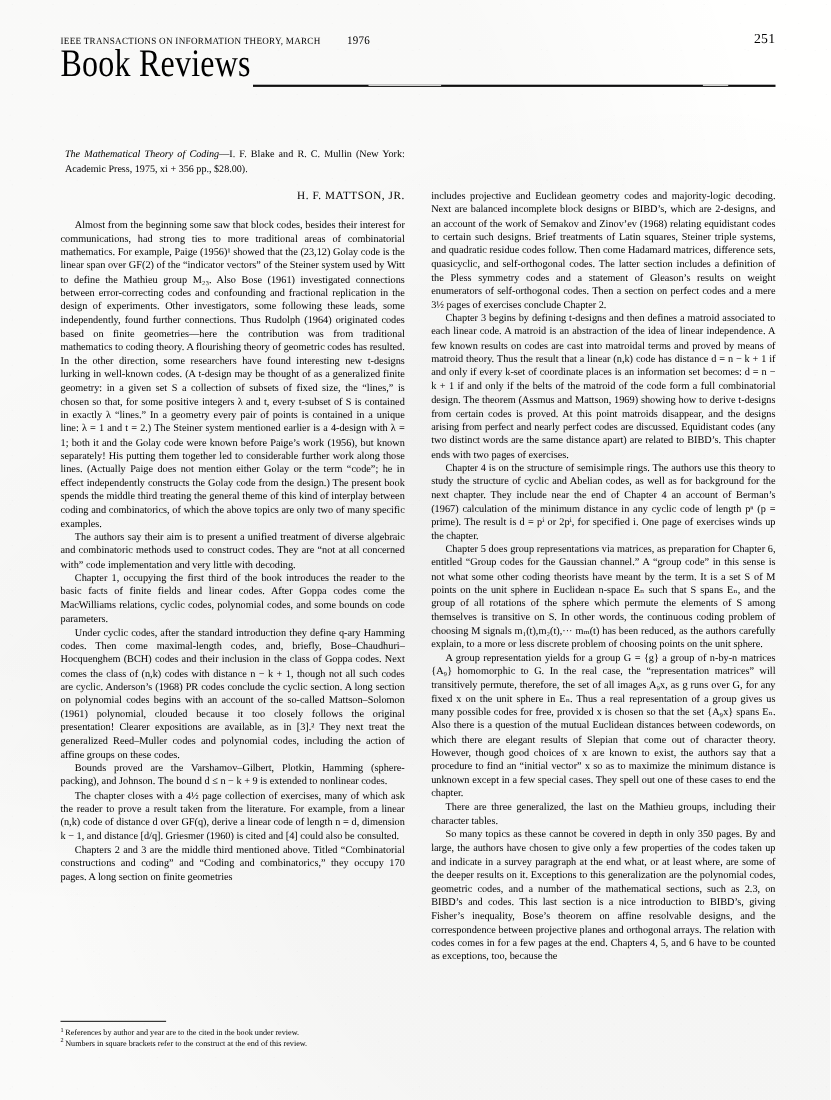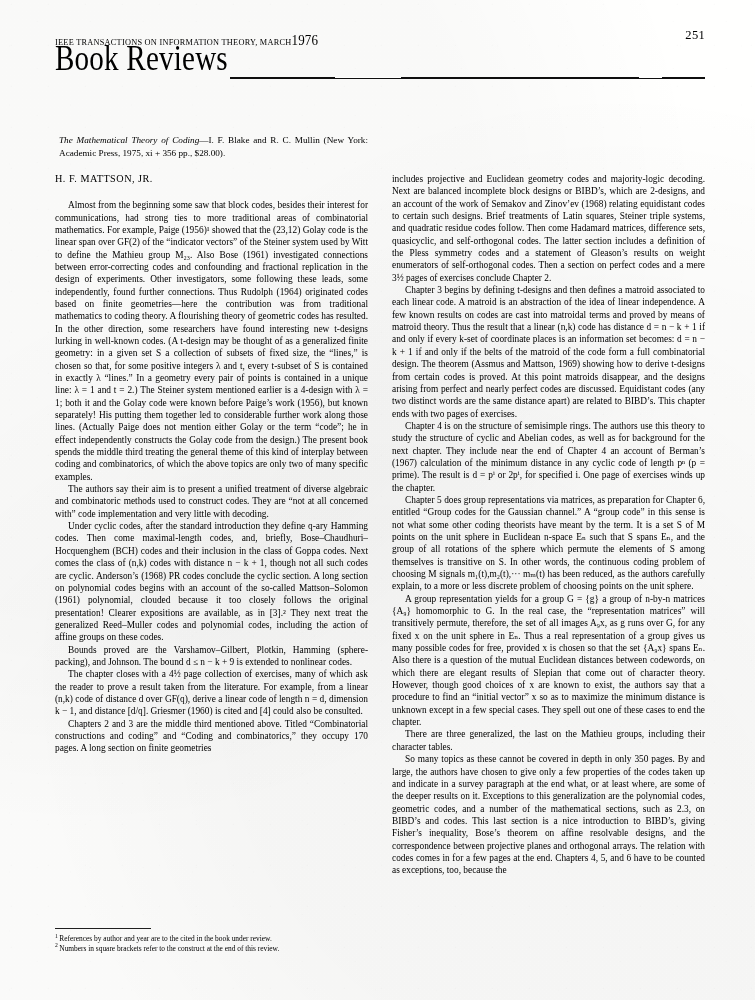--- a/index.html
+++ b/index.html
@@ -51,22 +51,23 @@
     top: 0;
     font-size: 8.3px;
     letter-spacing: 0.25px;
     font-variant: small-caps;
     text-transform: uppercase;
     white-space: nowrap;
     transform: scaleY(1.05);
     transform-origin: left top;
   }
   .runhead-title .big {
-    font-size: 13px;
+    font-size: 10px;
     letter-spacing: 0.2px;
+    padding-left: 24px;
   }
   .runhead-page {
     position: absolute;
     right: 0;
     top: -4px;
     font-size: 12.5px;
     font-weight: 400;
     letter-spacing: 0.3px;
   }
 
@@ -132,21 +133,21 @@
     line-height: 12.6px;
     text-align: justify;
     margin: 0 0 14px 4px;
     text-indent: 0;
   }
   .citation i { font-style: italic; }
 
   .byline {
     font-size: 10.2px;
     letter-spacing: 0.5px;
-    text-align: left;
+    text-align: right;
     margin: 0 0 15px 0;
     font-variant: small-caps;
     text-transform: uppercase;
   }
 
   p.body {
     font-size: 9.35px;
     line-height: 12.35px;
     text-align: justify;
     text-justify: inter-word;
@@ -212,20 +213,21 @@
     </div>
 
     <div class="col col-left">
 
       <p class="citation"><i>The Mathematical Theory of Coding</i><span>—I. F. Blake and R. C. Mullin (New York: Academic Press, 1975, xi + 356 pp., $28.00).</span></p>
 
       <div class="byline">H. F. Mattson, Jr.</div>
 
       <p class="body">Almost from the beginning some saw that block codes, besides their interest for communications, had strong ties to more traditional areas of combinatorial mathematics. For example, Paige (1956)¹ showed that the (23,12) Golay code is the linear span over GF(2) of the “indicator vectors” of the Steiner system used by Witt to define the Mathieu group M₂₃. Also Bose (1961) investigated connections between error-correcting codes and confounding and fractional replication in the design of experiments. Other investigators, some following these leads, some independently, found further connections. Thus Rudolph (1964) originated codes based on finite geometries—here the contribution was from traditional mathematics to coding theory. A flourishing theory of geometric codes has resulted. In the other direction, some researchers have found interesting new t-designs lurking in well-known codes. (A t-design may be thought of as a generalized finite geometry: in a given set S a collection of subsets of fixed size, the “lines,” is chosen so that, for some positive integers λ and t, every t-subset of S is contained in exactly λ “lines.” In a geometry every pair of points is contained in a unique line: λ = 1 and t = 2.) The Steiner system mentioned earlier is a 4-design with λ = 1; both it and the Golay code were known before Paige’s work (1956), but known separately! His putting them together led to considerable further work along those lines. (Actually Paige does not mention either Golay or the term “code”; he in effect independently constructs the Golay code from the design.) The present book spends the middle third treating the general theme of this kind of interplay between coding and combinatorics, of which the above topics are only two of many specific examples.</p>
       <p class="body">The authors say their aim is to present a unified treatment of diverse algebraic and combinatoric methods used to construct codes. They are “not at all concerned with” code implementation and very little with decoding.</p>
+      <p class="body">Chapter 1, occupying the first third of the book introduces the reader to the basic facts of finite fields and linear codes. After Goppa codes come the MacWilliams relations, cyclic codes, polynomial codes, and some bounds on code parameters.</p>
       <p class="body">Under cyclic codes, after the standard introduction they define q-ary Hamming codes. Then come maximal-length codes, and, briefly, Bose–Chaudhuri–Hocquenghem (BCH) codes and their inclusion in the class of Goppa codes. Next comes the class of (n,k) codes with distance n − k + 1, though not all such codes are cyclic. Anderson’s (1968) PR codes conclude the cyclic section. A long section on polynomial codes begins with an account of the so-called Mattson–Solomon (1961) polynomial, clouded because it too closely follows the original presentation! Clearer expositions are available, as in [3].² They next treat the generalized Reed–Muller codes and polynomial codes, including the action of affine groups on these codes.</p>
       <p class="body">Bounds proved are the Varshamov–Gilbert, Plotkin, Hamming (sphere-packing), and Johnson. The bound d ≤ n − k + 9 is extended to nonlinear codes.</p>
       <p class="body">The chapter closes with a 4½ page collection of exercises, many of which ask the reader to prove a result taken from the literature. For example, from a linear (n,k) code of distance d over GF(q), derive a linear code of length n = d, dimension k − 1, and distance [d/q]. Griesmer (1960) is cited and [4] could also be consulted.</p>
       <p class="body">Chapters 2 and 3 are the middle third mentioned above. Titled “Combinatorial constructions and coding” and “Coding and combinatorics,” they occupy 170 pages. A long section on finite geometries</p>
     </div>
 
     <div class="footnotes">
       <div class="footnote-rule"></div>
       <p class="footnote"><sup>1</sup><span>References by author and year are to the cited in the book under review.</span></p>
       <p class="footnote"><sup>2</sup><span>Numbers in square brackets refer to the construct at the end of this review.</span></p>

